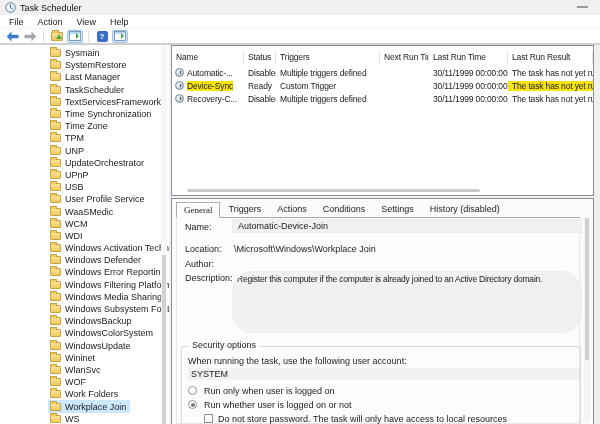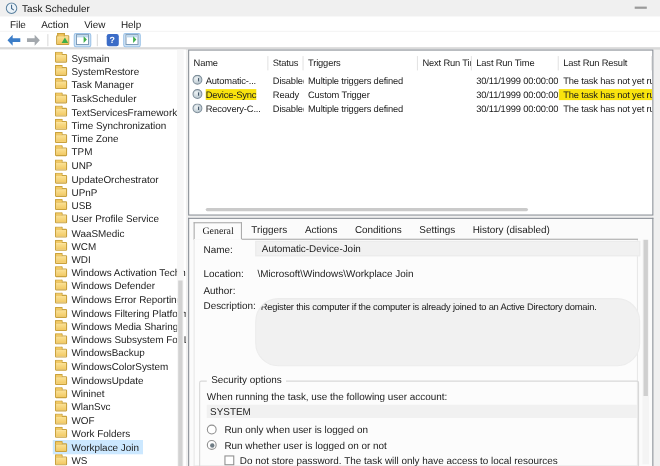--- a/index.html
+++ b/index.html
@@ -131,21 +131,21 @@
       <div class="ti">
           <span class="fold"></span>
           <span>Sysmain</span>
         </div>
       <div class="ti">
           <span class="fold"></span>
           <span>SystemRestore</span>
         </div>
       <div class="ti">
           <span class="fold"></span>
-          <span>Task Manager</span>
+          <span>Last Manager</span>
         </div>
       <div class="ti">
           <span class="fold"></span>
           <span>TaskScheduler</span>
         </div>
       <div class="ti">
           <span class="fold"></span>
           <span>TextServicesFramework</span>
         </div>
       <div class="ti">

